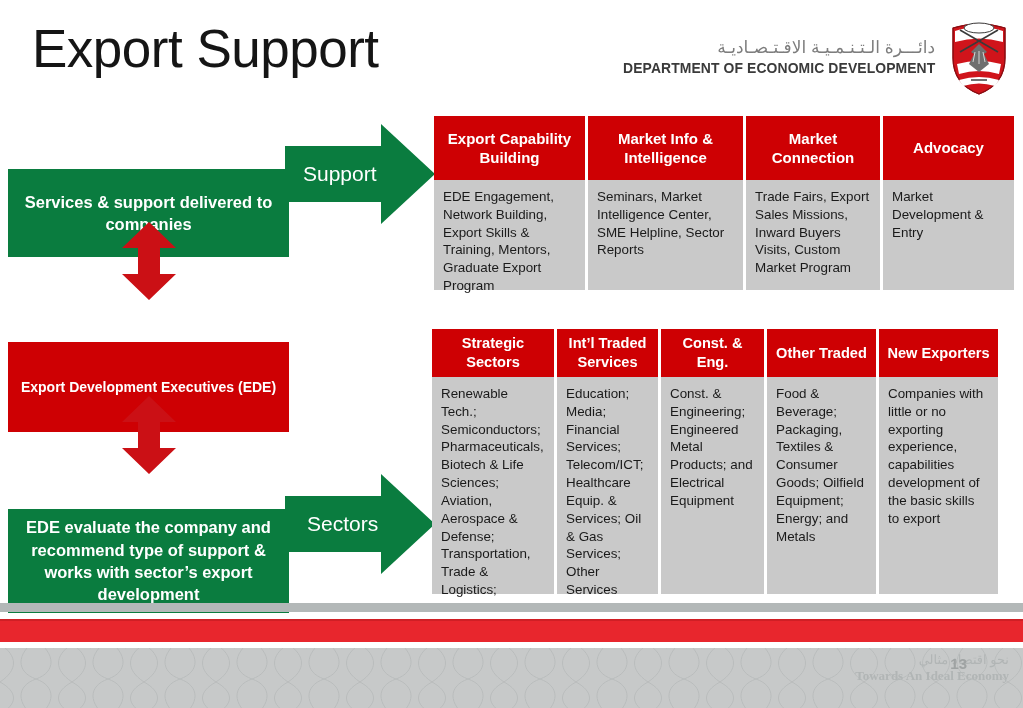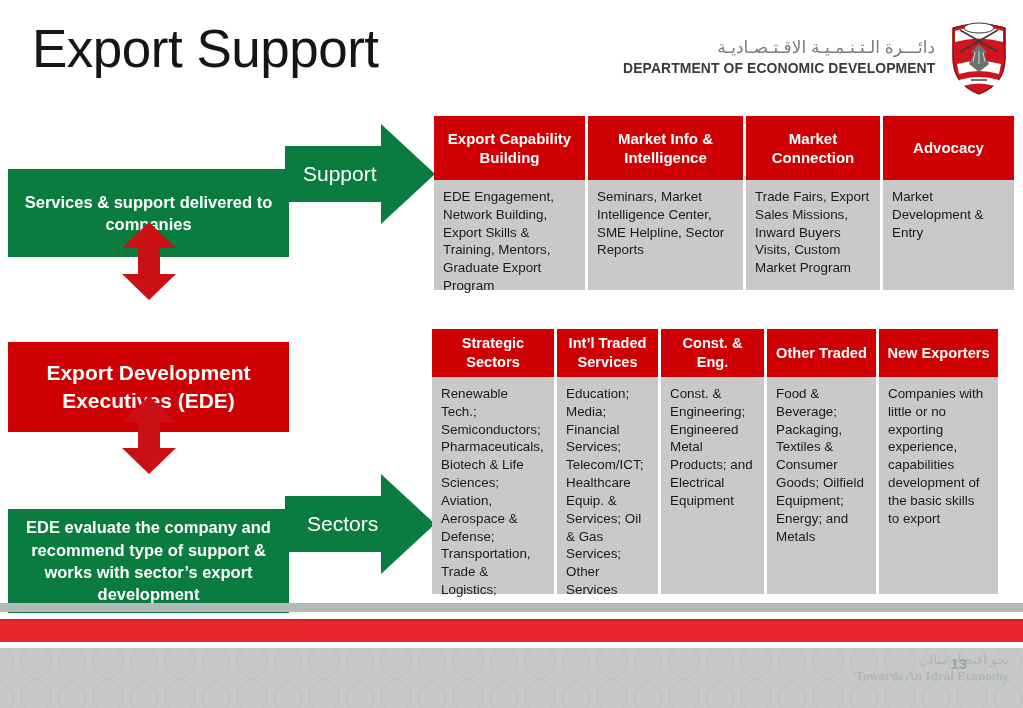--- a/index.html
+++ b/index.html
@@ -81,21 +81,21 @@
     left: 8px;  top: 130px;
     width: 281px; height: 88px;
     background: #0a7c3f;
     font-size: 16.5px;
     line-height: 1.35;
   }
   #box-ede {
     left: 8px;  top: 303px;
     width: 281px; height: 90px;
     background: #ce0003;
-    font-size: 21px;
+    font-size: 14px;
     line-height: 1.35;
   }
   #box-evaluate {
     left: 8px;  top: 470px;
     width: 281px; height: 104px;
     background: #0a7c3f;
     font-size: 16.5px;
     line-height: 1.35;
   }
 

